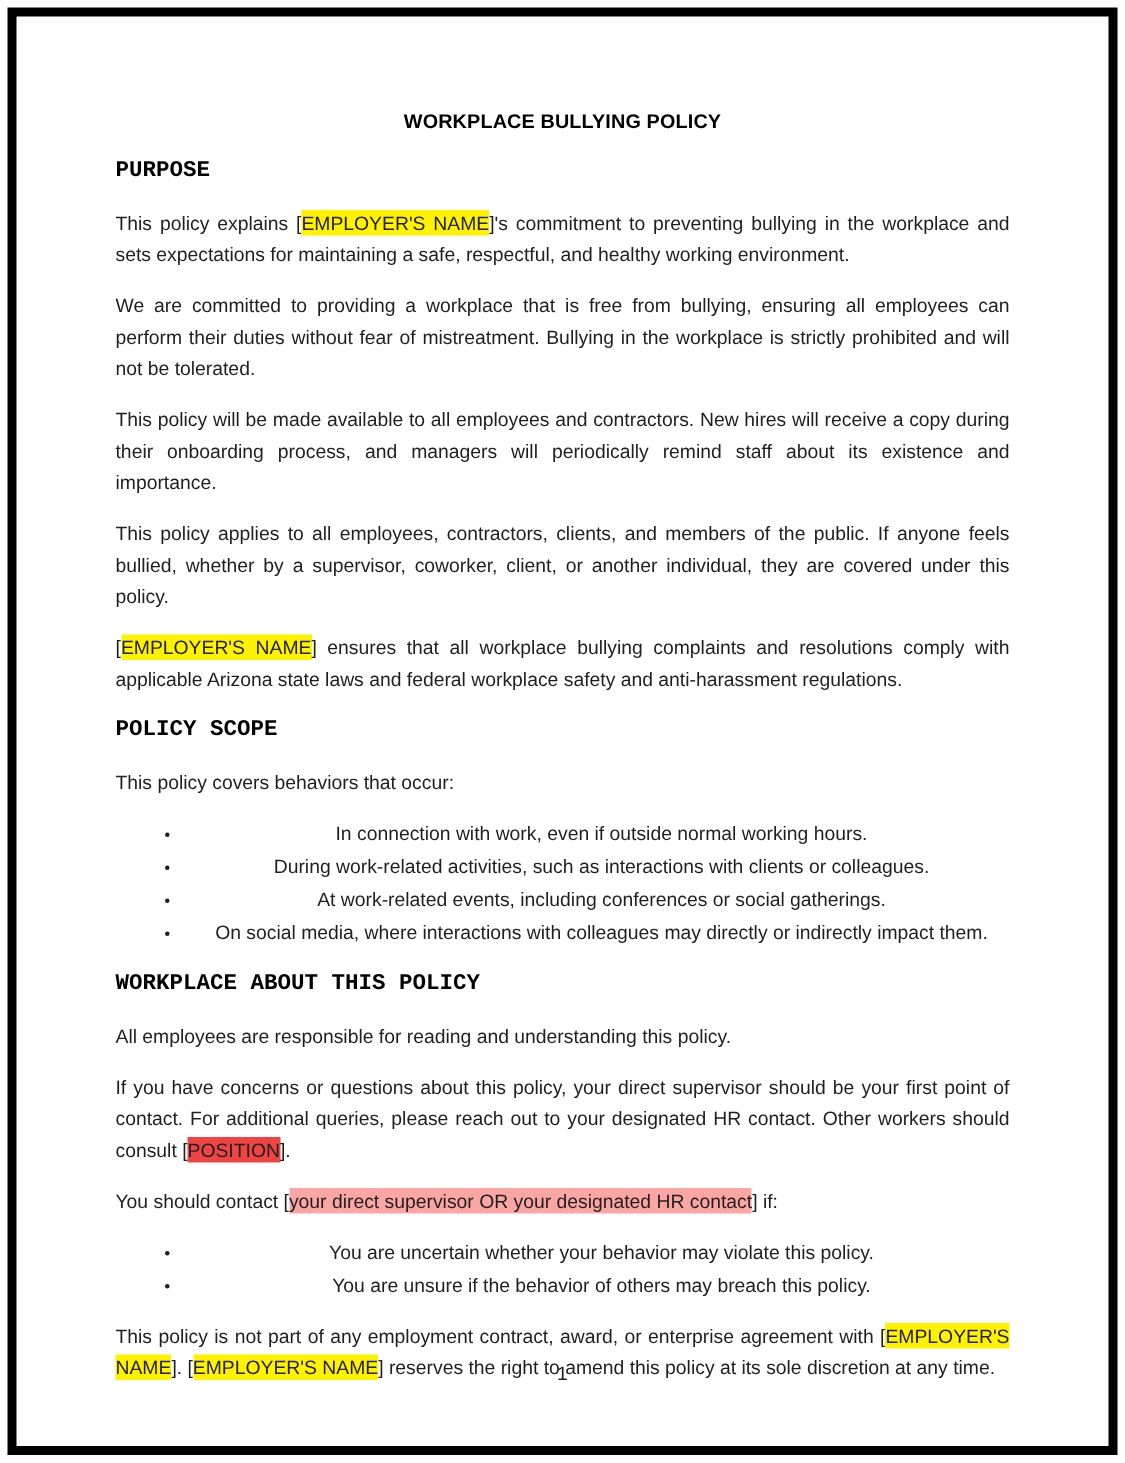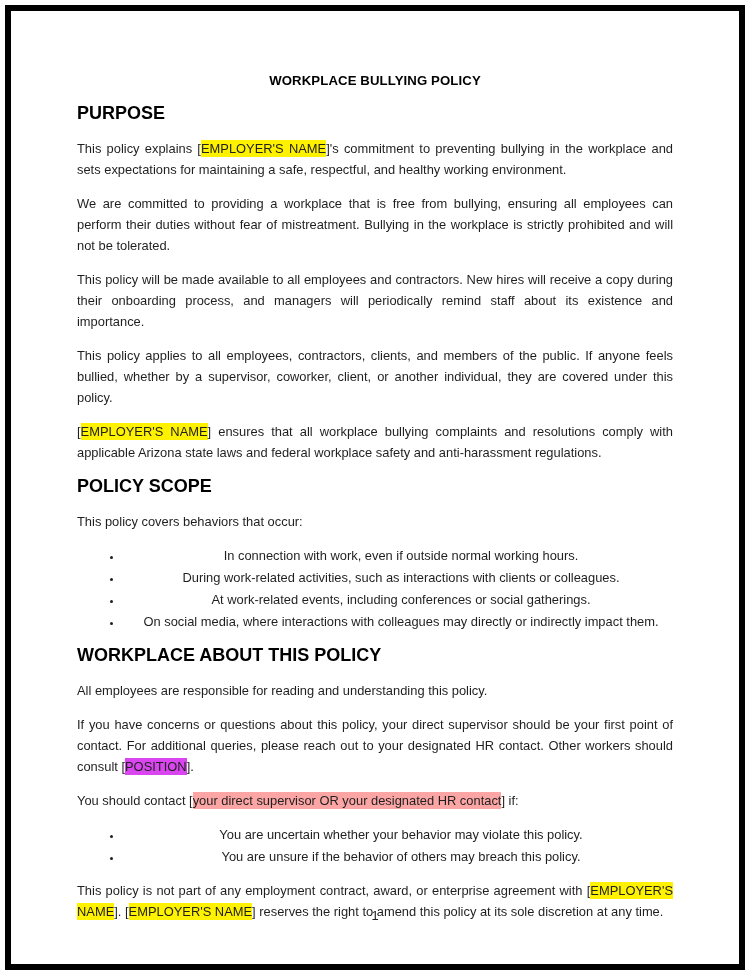--- a/index.html
+++ b/index.html
@@ -29,23 +29,24 @@
   .doc-title {
     text-align: center;
     font-weight: 700;
     font-size: 13.2px;
     color: #000000;
     margin: 0 0 12px 0;
     letter-spacing: 0.1px;
   }
   .doc-heading {
     font-weight: 700;
-    font-size: 18px;
+    font-size: 15px;
     color: #000000;
     margin: 0 0 14px 0;
+    font-family: Liberation Mono, monospace;
   }
   .doc-para {
     text-align: justify;
     margin: 0 0 13px 0;
   }
   .doc-list {
     margin: 12px 0 13px 0;
     padding-left: 46px;
     list-style: disc outside;
     text-align: center;
@@ -86,21 +87,21 @@
       <div class="doc-heading">POLICY SCOPE</div>
       <div class="doc-para"><span>This policy covers behaviors that occur:</span></div>
       <ul class="doc-list">
         <li>In connection with work, even if outside normal working hours.</li>
         <li>During work-related activities, such as interactions with clients or colleagues.</li>
         <li>At work-related events, including conferences or social gatherings.</li>
         <li>On social media, where interactions with colleagues may directly or indirectly impact them.</li>
       </ul>
       <div class="doc-heading">WORKPLACE ABOUT THIS POLICY</div>
       <div class="doc-para"><span>All employees are responsible for reading and understanding this policy.</span></div>
-      <div class="doc-para"><span>If you have concerns or questions about this policy, your direct supervisor should be your first point of contact. For additional queries, please reach out to your designated HR contact. Other workers should consult [</span><mark style="background: #d946ef;">POSITION</mark><span>].</span></div>
+      <div class="doc-para"><span>If you have concerns or questions about this policy, your direct supervisor should be your first point of contact. For additional queries, please reach out to your designated HR contact. Other workers should consult [</span><mark style="background: #ef4444;">POSITION</mark><span>].</span></div>
       <div class="doc-para"><span>You should contact [</span><mark style="background: #fca5a5;">your direct supervisor OR your designated HR contact</mark><span>] if:</span></div>
       <ul class="doc-list">
         <li>You are uncertain whether your behavior may violate this policy.</li>
         <li>You are unsure if the behavior of others may breach this policy.</li>
       </ul>
       <div class="doc-para"><span>This policy is not part of any employment contract, award, or enterprise agreement with [</span><mark style="background: rgb(255, 242, 0);">EMPLOYER'S NAME</mark><span>]. [</span><mark style="background: rgb(255, 242, 0);">EMPLOYER'S NAME</mark><span>] reserves the right to amend this policy at its sole discretion at any time.</span></div>
     </div>
   <div class="footer">1</div>
 </div>
 

